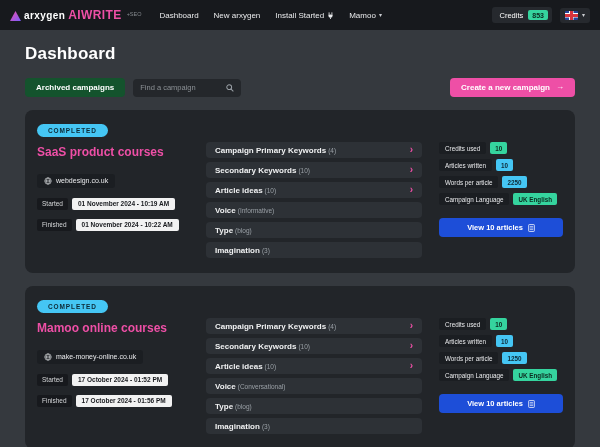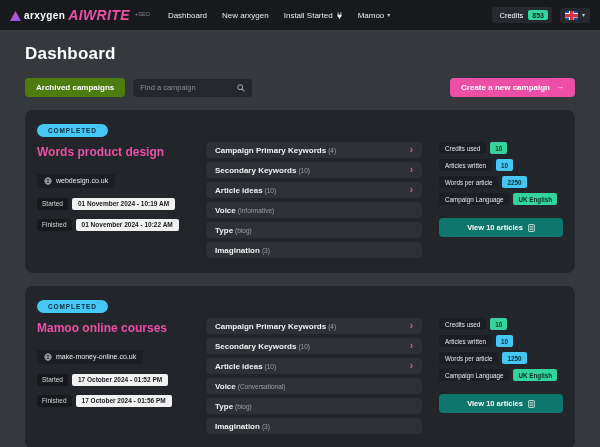--- a/index.html
+++ b/index.html
@@ -8,21 +8,21 @@
     background:#35393e;
     font-family:"Liberation Sans", sans-serif;
     overflow:hidden;
     -webkit-font-smoothing:antialiased;
   }
 
   
   .topbar { height:30px; background:#17191d; display:flex; align-items:center; padding:0 10px; gap:18px; }
   .logo { display:flex; align-items:flex-start; gap:3px; cursor:pointer; }
   .logo-brand { color:#ffffff; font-size:10px; font-weight:bold; letter-spacing:.4px; line-height:11px; }
-  .logo-product { color:#ee4fa6; font-size:14px; font-weight:bold; letter-spacing:.4px; line-height:11px;font-style:italic; }
+  .logo-product { color:#ee4fa6; font-size:12px; font-weight:bold; letter-spacing:.4px; line-height:11px; }
   .logo-suffix { color:#84888d; font-size:5.5px; margin-left:2px; margin-top:1px; }
   .nav { display:flex; gap:15px; align-items:center; }
   .nav a { color:#e9eaec; font-size:8px; text-decoration:none; display:flex; align-items:center; gap:3px; }
   .chev { color:#c9ccd0; font-size:6px; line-height:1; }
   .topbar-right { margin-left:auto; display:flex; align-items:center; gap:8px;text-align:center; }
   .credits-pill { background:#26292e; border-radius:3px; display:flex; align-items:center; gap:5px; padding:3px 4px 3px 8px; color:#ffffff; font-size:7.5px; cursor:pointer; }
   .credits-badge { background:#35d49e; color:#0c2a1f; font-weight:bold; border-radius:2px; padding:1.5px 4px; font-size:7px; }
   .user-menu { display:flex; align-items:center; gap:4px; background:#26292e; border-radius:3px; padding:3px 5px; cursor:pointer; }
   .flag { width:13px; height:9px; border-radius:1px;
     background:
@@ -32,22 +32,22 @@
       linear-gradient(#ffffff 0 0) center/4.5px 100% no-repeat,
       #27449c; }
 
   
   .main { padding:14px 25px 0; }
   .page-title { color:#ffffff; font-size:17px; font-weight:bold; letter-spacing:.2px; }
   .page-subtitle { color:#a6abb0; font-size:9px; margin-top:3px; }
 
   .tabs-row { margin-top:14px; display:flex; align-items:center; gap:8px; }
   .tab { background:#24272b; color:#e7e8ea; font-size:8px; padding:5px 11px; border-radius:4px; border:none; cursor:pointer; font-family:inherit; }
-  .tab-selected { background:#4d7c0f; color:#ffffff; font-weight:bold; }
-  .search { background:#24272b; border-radius:4px; display:flex; align-items:center; height:18px; width:119px; padding:0 7px; gap:4px; }
+  .tab-selected { background:#14532d; color:#ffffff; font-weight:bold; }
+  .search { background:#24272b; border-radius:4px; display:flex; align-items:center; height:18px; width:108px; padding:0 7px; gap:4px; }
   .search input { flex:1; min-width:0; background:transparent; border:none; outline:none; color:#d5d7da; font-size:7.5px; font-family:inherit; }
   .search input::placeholder { color:#8b9095; }
   .create-btn { margin-left:auto; background:#ee4fa6; color:#ffffff; font-size:8px; font-weight:bold; border:none; border-radius:4px; padding:5px 11px; display:flex; gap:6px; cursor:pointer; font-family:inherit; }
   .create-arrow { font-size:8px; line-height:1; }
 
   
   .card { margin-top:13px; background:#222529; border-radius:8px; padding:9px 12px 11px; }
   .status-badge { display:inline-block; background:#45c6f4; color:#0d2935; font-size:6.5px; font-weight:bold; letter-spacing:.9px; padding:3px 11px; border-radius:8px; }
   .card-grid { display:grid; grid-template-columns:152px 1fr 124px; gap:17px; margin-top:5px; }
 
@@ -61,21 +61,21 @@
   .acc-label { color:#f0f1f2; font-size:8px; font-weight:bold; }
   .acc-count { color:#9aa0a6; font-size:6.5px; font-weight:normal; margin-left:2px; }
   .acc-chev { color:#ee4fa6; font-size:10px; font-weight:bold; line-height:1; }
 
   .stat-row { display:flex; align-items:center; gap:4px; margin-bottom:5px; }
   .stat-label { background:#1b1e22; color:#e9eaec; font-size:6.3px; padding:2.5px 6px; border-radius:2px; white-space:nowrap; }
   .badge { font-size:6.3px; font-weight:bold; padding:2.5px 5px; border-radius:2px; white-space:nowrap; }
   .badge-green { background:#35d49e; color:#0c2a1f; }
   .badge-cyan { background:#45c6f4; color:#0d2935; }
 
-  .view-btn { margin-top:13px; width:100%; background:#0f766e; color:#ffffff; border:none; border-radius:4px; font-size:7.5px; font-weight:bold; padding:5px 8px; display:flex; align-items:center; justify-content:center; gap:5px; cursor:pointer; font-family:inherit; }
+  .view-btn { margin-top:13px; width:100%; background:#1d4ed8; color:#ffffff; border:none; border-radius:4px; font-size:7.5px; font-weight:bold; padding:5px 8px; display:flex; align-items:center; justify-content:center; gap:5px; cursor:pointer; font-family:inherit; }
 </style>
 </head>
 <body>
 
 <header class="topbar">
   <div class="logo">
     <span style="display:inline-flex;margin-top:1px;">
       <svg width="11" height="10" viewBox="0 0 12 11">
           <defs>
             <linearGradient id="lg1" x1="0" y1="0" x2="1" y2="1">
@@ -143,21 +143,21 @@
     <button class="create-btn">
       <span>Create a new campaign</span>
       <span class="create-arrow">→</span>
     </button>
   </div>
 
   <section class="card">
     <span class="status-badge">COMPLETED</span>
     <div class="card-grid">
       <div>
-        <h2 class="card-title">Words product design</h2>
+        <h2 class="card-title">SaaS product courses</h2>
         <div class="domain-chip">
           <span style="display:inline-flex;">
             <svg width="8" height="8" viewBox="0 0 10 10">
                 <circle cx="5" cy="5" r="4" fill="none" stroke="#cfd2d5" stroke-width="0.9"></circle>
                 <ellipse cx="5" cy="5" rx="1.8" ry="4" fill="none" stroke="#cfd2d5" stroke-width="0.9"></ellipse>
                 <line x1="1" y1="5" x2="9" y2="5" stroke="#cfd2d5" stroke-width="0.9"></line>
               </svg>
           </span>
           <span>webdesign.co.uk</span>
         </div>

